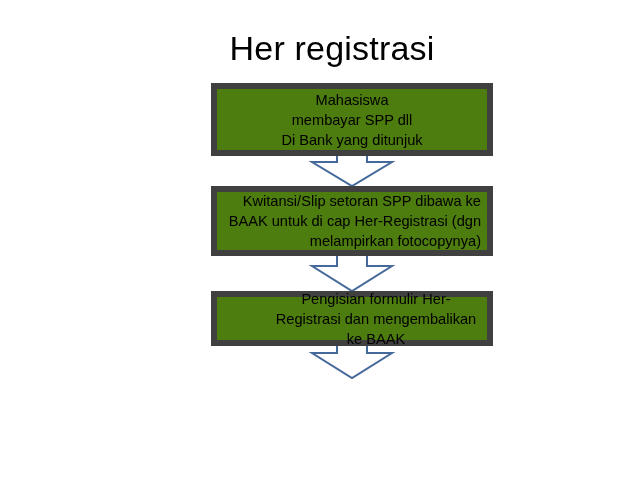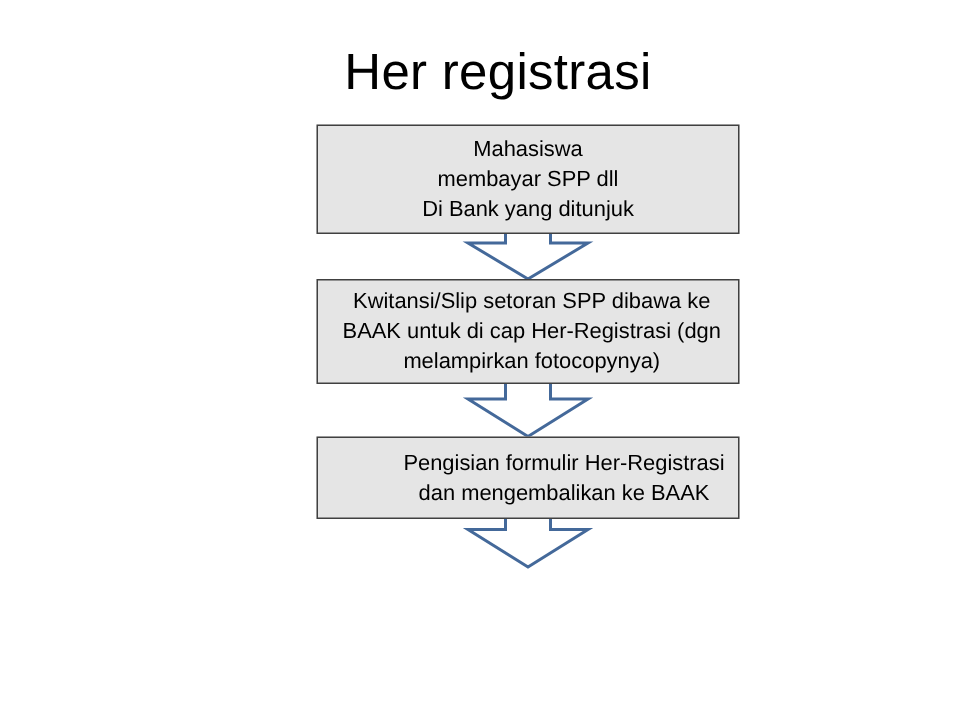--- a/index.html
+++ b/index.html
@@ -34,39 +34,39 @@
     color: #000000;
     font-weight: 400;
     letter-spacing: 0.2px;
     white-space: nowrap;
   }
   .flow-box {
     position: absolute;
     left: 199px;
     width: 282px;
     box-sizing: border-box;
-    border: 1px solid #404040;
-    background: #e5e5e5;
+    border: 6px solid #404040;
+    background: #4d7c0f;
     color: #000000;
     font-size: 14.6px;
     line-height: 20px;
     z-index: 3;
     display: flex;
     flex-direction: column;
     justify-content: center;
   }
   .flow-box .box-text {
     display: block;
     width: 100%;
     padding: 0 8px;
     box-sizing: border-box;
     white-space: pre-line;
   }
   .align-center .box-text { text-align: center; }
-  .align-left .box-text   { text-align: center; padding-left: 11px; padding-right: 6px; }
+  .align-left .box-text   { text-align: right; padding-left: 11px; padding-right: 6px; }
 
   #box-1 { top: 83px;  height: 73px; }
   #box-2 { top: 186px; height: 70px; }
   #box-3 { top: 291px; height: 55px; padding-left: 48px; }
   #box-4 { top: 378px; height: 63px; }
 
   .flow-arrow {
     position: absolute;
     left: 298px;
     width: 84px;

